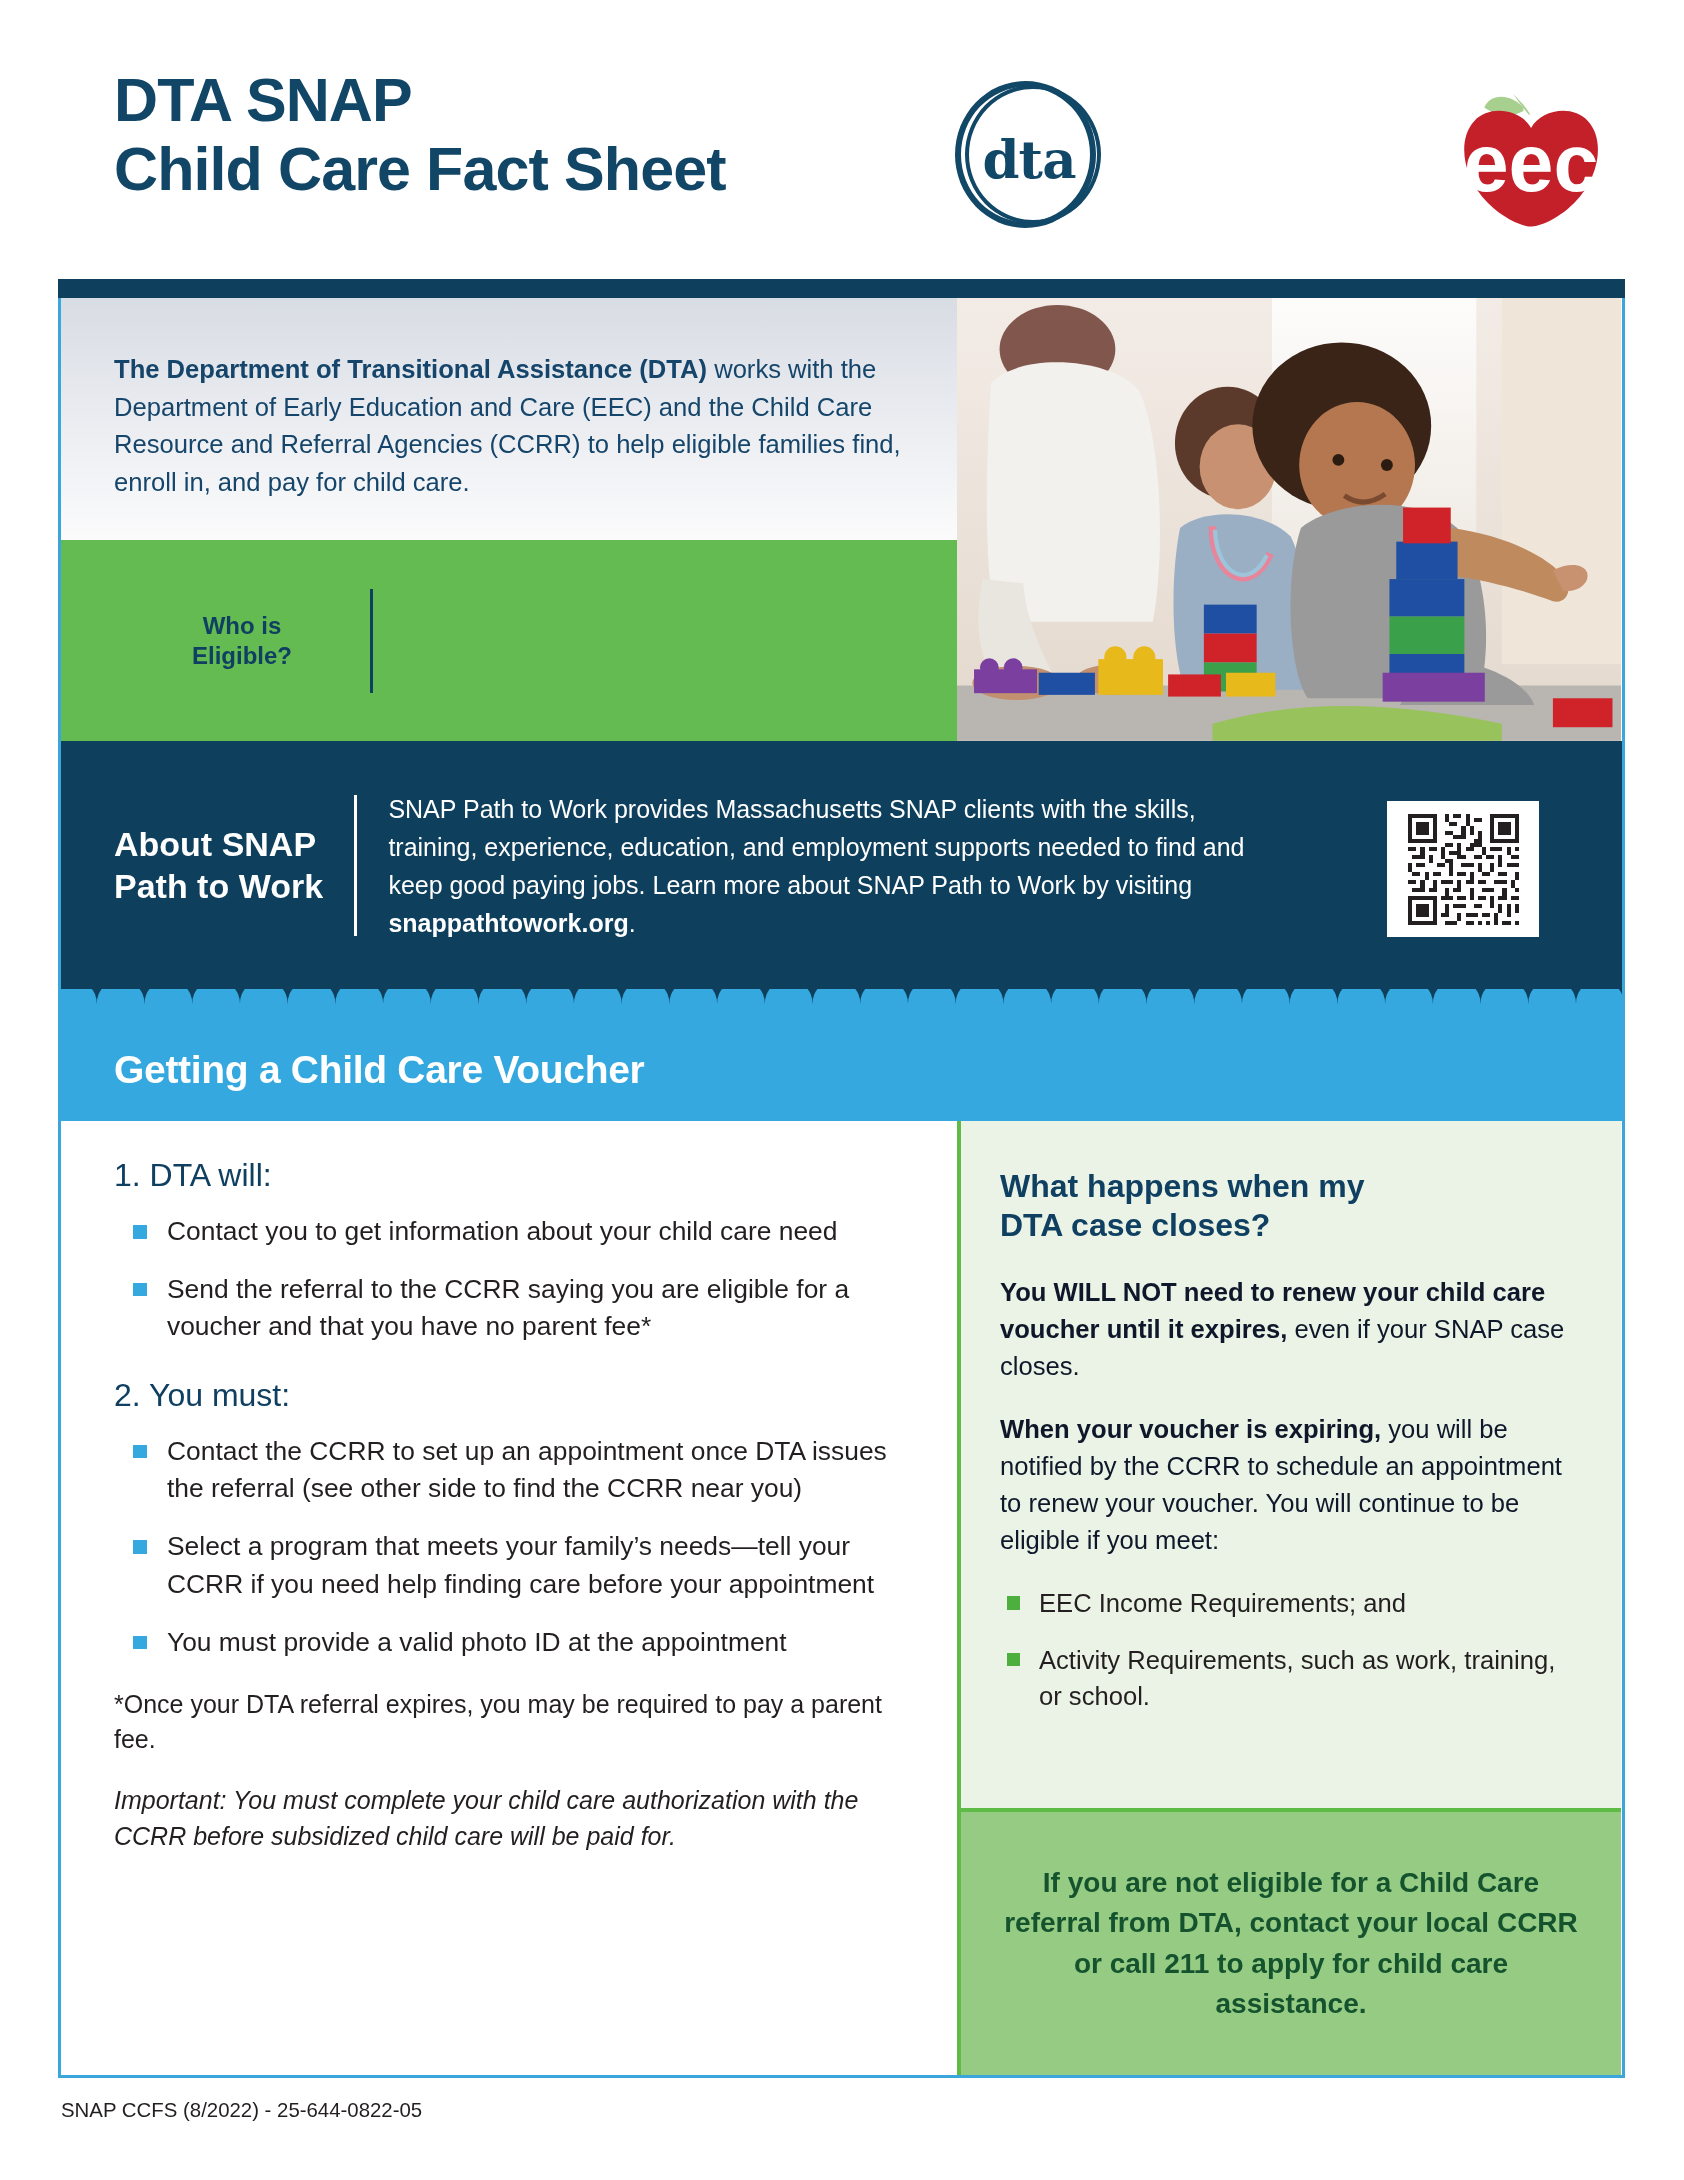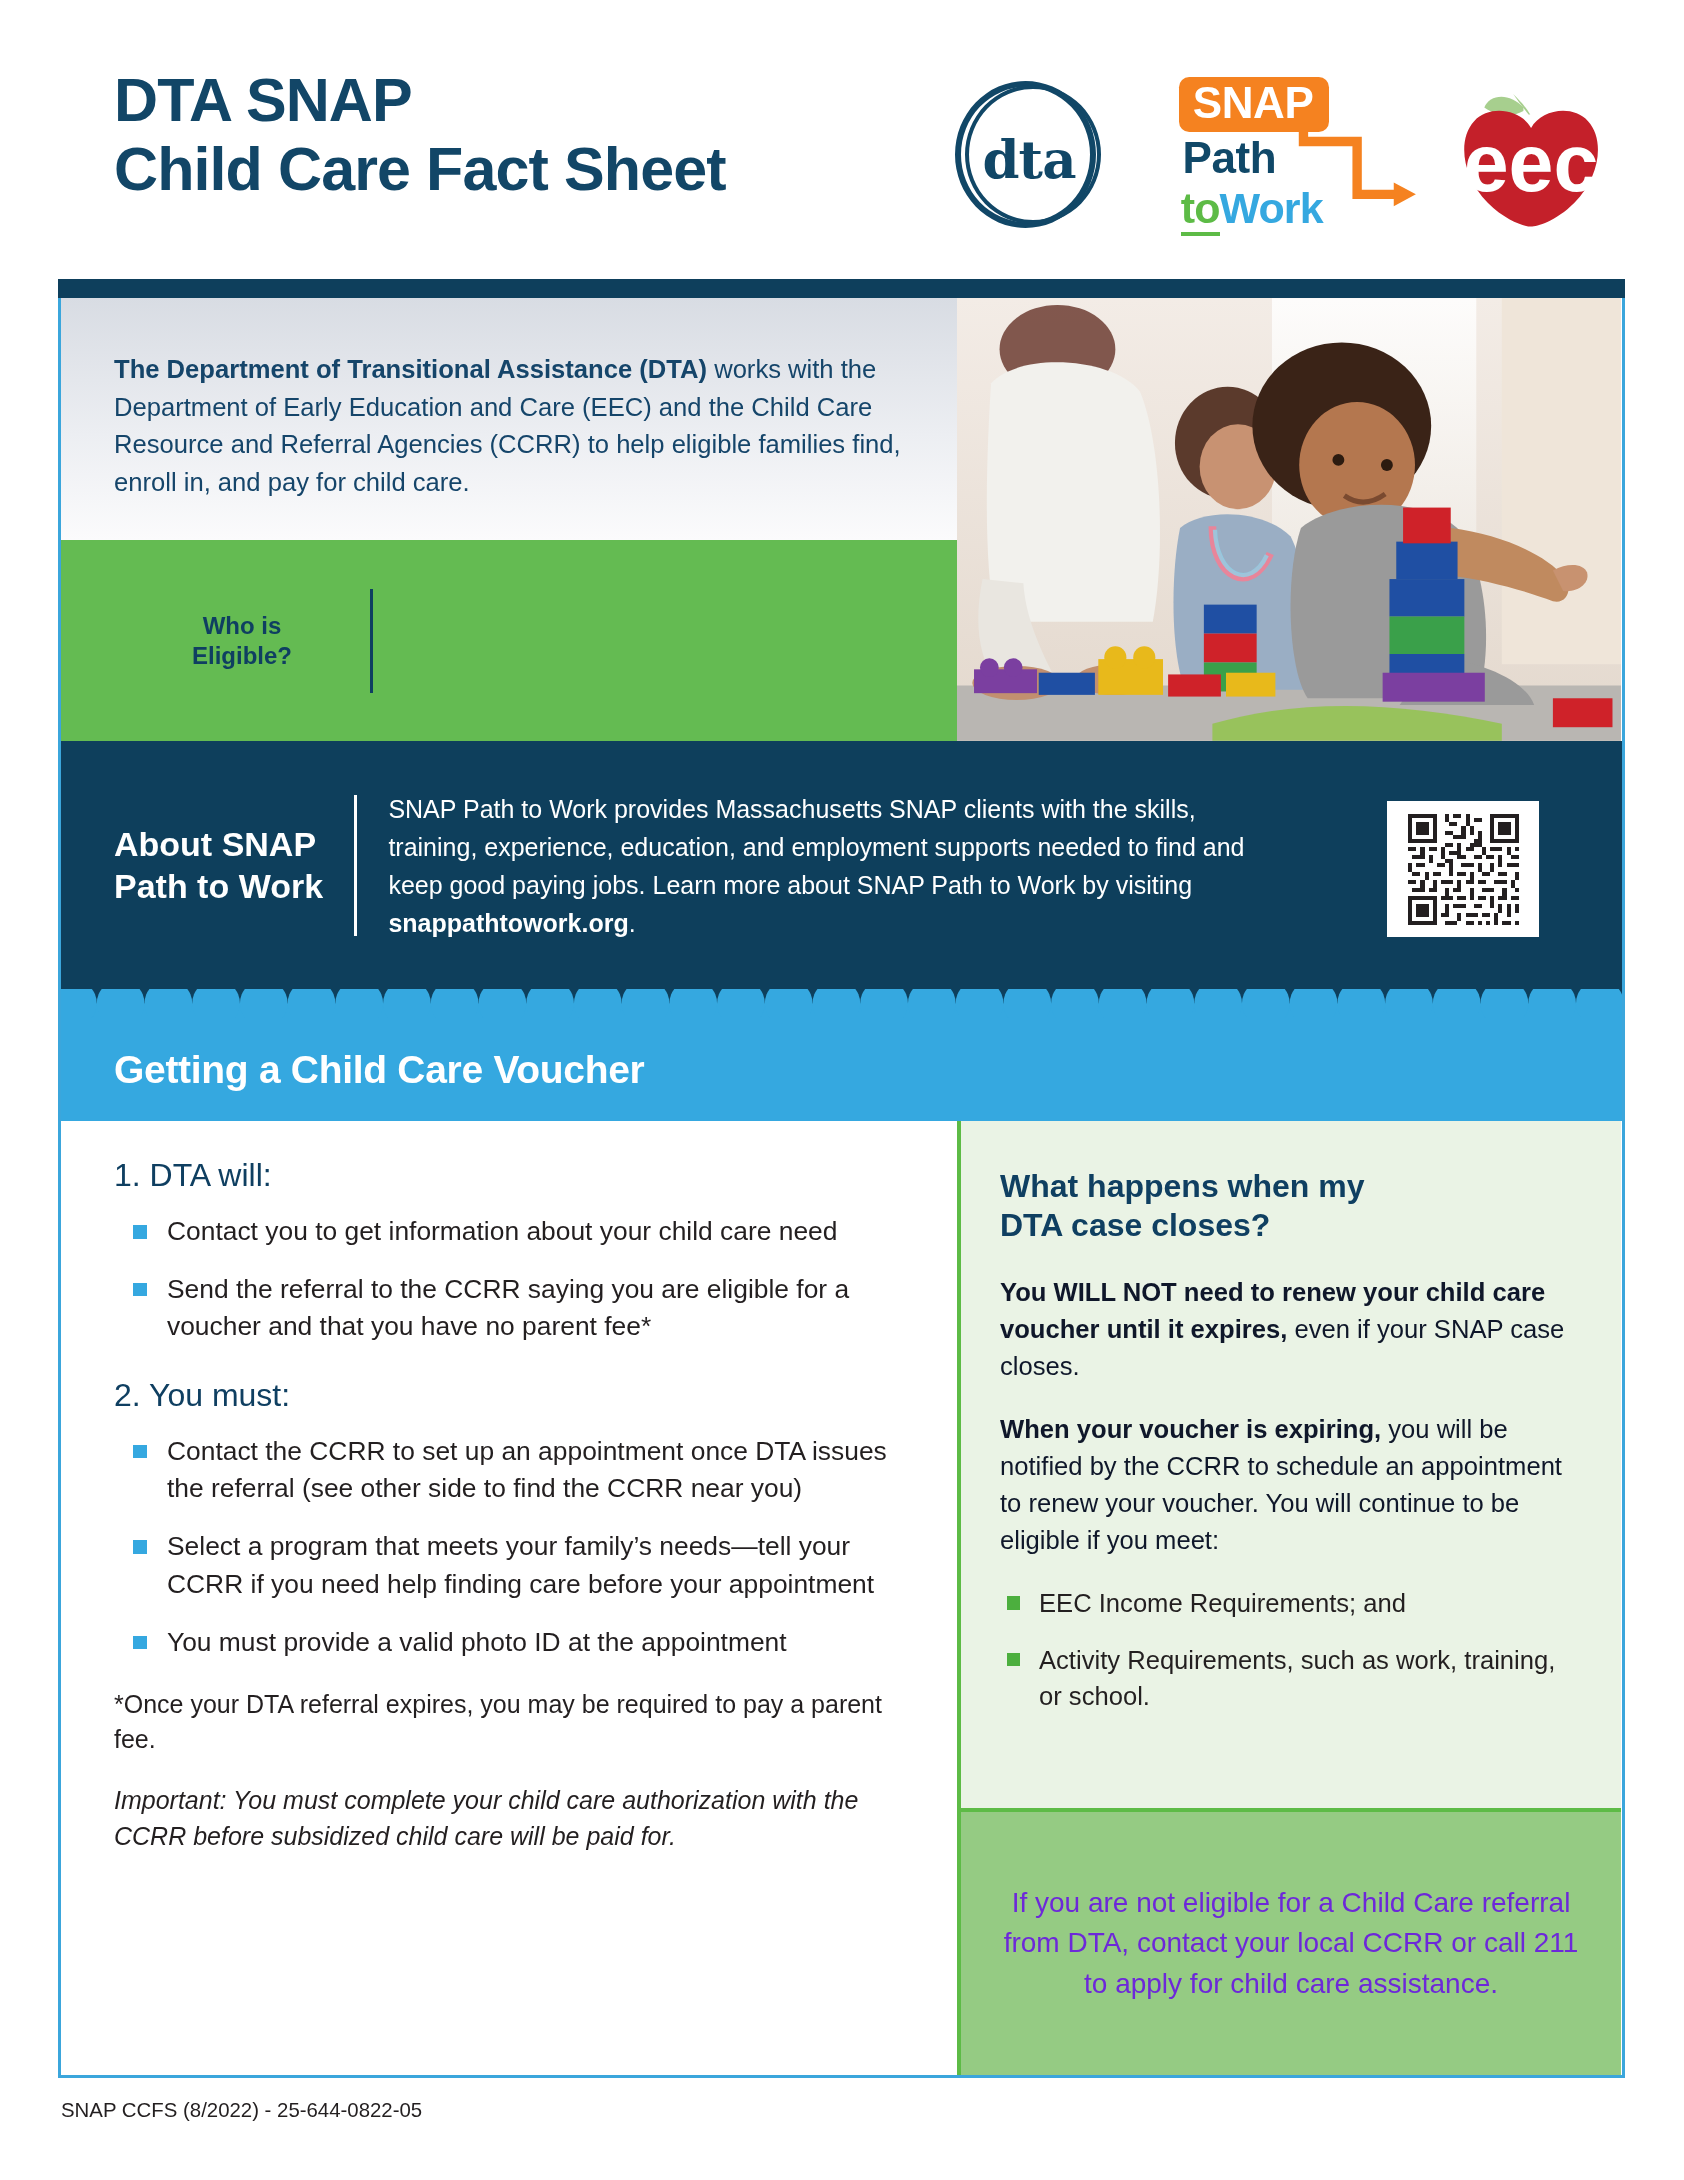--- a/index.html
+++ b/index.html
@@ -376,22 +376,22 @@
     border-left: 4.3px solid #5DBB46;
     border-top: 4.3px solid #5DBB46;
     box-sizing: border-box;
     display: flex;
     align-items: center;
     justify-content: center;
     padding: 0 36px;
   }
   .cta-text {
     font-size: 28px;
-    font-weight: normal;
-    color: #6d28d9;
+    font-weight: bold;
+    color: #14532d;
     line-height: 1.44;
     text-align: center;
   }
 
   
   .footer {
     position: absolute;
     left: 61px; top: 2099px;
     font-size: 20.4px;
     color: #231F20;
@@ -406,29 +406,20 @@
     <div class="title-line">DTA SNAP</div>
     <div class="title-line">Child Care Fact Sheet</div>
   </div>
 
   <div class="logo-dta">
     <div class="ellipse-outer"></div>
     <div class="ellipse-inner"></div>
     <div class="dta-text">dta</div>
   </div>
 
-  <div class="logo-sptw">
-    <svg class="sptw-arrowpath" viewBox="0 0 290 190">
-      <path d="M152 14 L152 78 L215 78 L215 140 L262 140" stroke="#F58220" stroke-width="11" fill="none"></path>
-      <polygon points="258,126 284,140 258,154" fill="#F58220"></polygon>
-    </svg>
-    <div class="sptw-snap">SNAP</div>
-    <div class="sptw-path">Path</div>
-    <div class="sptw-tow"><span class="sptw-to">to</span><span class="sptw-work">Work</span></div>
-  </div>
 
   <div class="logo-eec">
     <svg viewBox="0 0 215 180" width="183" height="153">
       <path d="M98 36 C82 18 58 20 52 36 C66 46 84 48 98 40 Z" fill="#A7CF8E"></path>
       <path d="M104 44 C96 34 90 26 86 20 C92 26 100 34 106 44 Z" fill="#A7CF8E"></path>
       <path d="M107 60 C95 38 58 32 40 52 C20 74 26 118 56 148 C78 170 100 176 107 176
                C114 176 136 170 158 148 C188 118 194 74 174 52 C156 32 119 38 107 60 Z" fill="#C4202A"></path>
       <text x="107" y="134" font-family="Liberation Sans, sans-serif" font-size="95" font-weight="bold" fill="#ffffff" text-anchor="middle">eec</text>
     </svg>
   </div>

